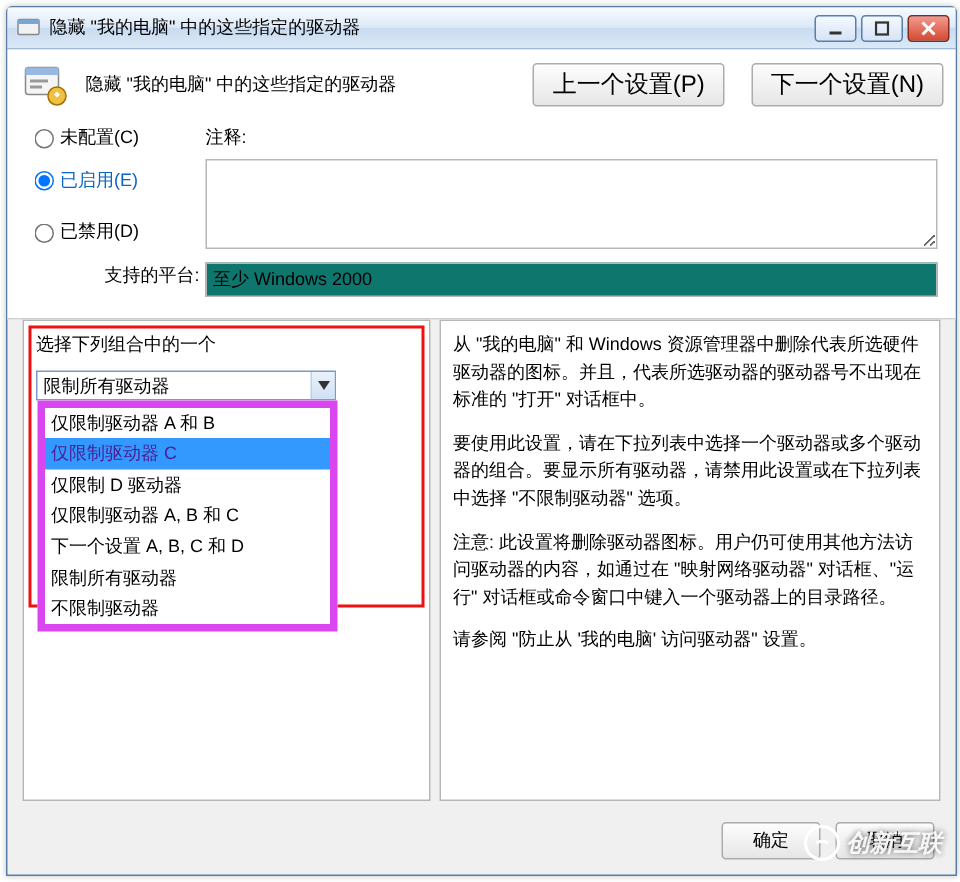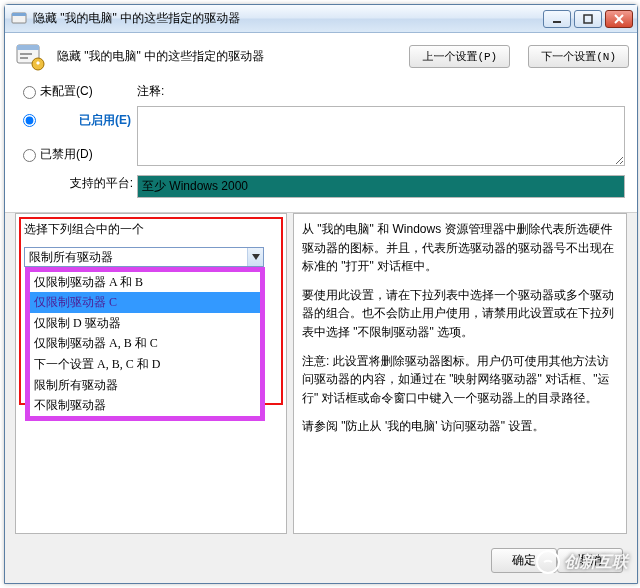--- a/index.html
+++ b/index.html
@@ -46,71 +46,71 @@
     background:#fff;
     border-bottom:1px solid #d0d0d0;
   }
   .upper-head {
     display:flex; align-items:center; padding:6px 8px; gap:10px;
   }
   .upper-head .hdr-icon { width:34px; height:34px; display:flex; align-items:center; justify-content:center; }
   .hdr-text { flex:1; }
   .setting-btn {
     padding:3px 12px; border:1px solid #acacac; background:linear-gradient(#fdfdfd,#e6e6e6);
-    border-radius:3px; font-size:11px;font-family:Liberation Mono, monospace;
+    border-radius:3px; font-size:16px;
   }
   .setting-btn + .setting-btn { margin-left:8px; }
   .settings-grid {
     display:grid; grid-template-columns: 110px 1fr; gap:6px 4px;
     padding: 4px 12px 14px 18px;
   }
   .radio-row { display:flex; align-items:center; gap:4px; }
   input[type=radio]{ margin-top:1px; }
-  .radio-row.active label { color:#0a65c2; font-weight:bold;margin-left:39px;}
+  .radio-row.active label { color:#0a65c2; font-weight:normal;}
   .comment-box {
     width:100%; height:60px; border:1px solid #b7b7b7; background:#fff;
   }
   .platform-select {
     width:100%; border:1px solid #b7b7b7; background:#0f766e; padding:2px 4px;
     font-size:12px;
   }
   .section-labels { display:flex; padding:8px 14px 4px; }
   .section-labels div:first-child{ width:280px; }
   .lower {
     flex:1; display:flex; gap:6px; padding:0 10px 8px; min-height:0;
   }
   .panel {
     flex:1; border:1px solid #b7b7b7; background:#fff; overflow:auto;
     padding:6px 8px; line-height:1.55;
   }
-  .panel.left { flex:0 0 272px; position:relative;font-family:Liberation Serif, serif;}
+  .panel.left { flex:0 0 272px; position:relative;}
   .panel.left .redbox { position:absolute; top:3px; left:3px; right:3px; height:188px; border:2px solid #e11; pointer-events:none; }
   .opt-title { margin-bottom:8px; }
   .combo {
-    position:relative; width:240px;
+    position:relative; width:200px;
   }
   .combo-sel {
     width:100%; height:20px; border:1px solid #7b9ac8; background:#fff;
     padding:0 18px 0 4px; font-size:12px; line-height:18px;
     display:flex; align-items:center;
   }
   .combo-arrow {
     position:absolute; right:1px; top:1px; width:16px; height:18px;
     border-left:1px solid #bcd0ea;
     background:linear-gradient(#eaf2fb,#cfe1f5);
     display:flex; align-items:center; justify-content:center;
   }
   .combo-list {
     position:absolute; top:20px; left:1px; width:100%;
     border:5px solid #d946ef; background:#fff;
   }
   .combo-item { padding:1px 4px; white-space:nowrap; }
   .combo-item.sel { background:#3399ff; color:#4c1d95; }
   .panel p { margin-bottom:10px; }
-  .buttons { display:flex; justify-content:flex-end; padding:6px 14px 10px; }
+  .buttons { display:flex; justify-content:flex-end; gap:10px; padding:6px 14px 10px; }
   .bottom-btn {
     padding:3px 20px; border:1px solid #acacac; background:linear-gradient(#fdfdfd,#e6e6e6);
     border-radius:3px; font-size:12px;
   }
   .watermark {
     position:absolute; right:12px; bottom:14px;
     font-size:16px; font-weight:bold; color:rgba(255,255,255,0.9);
     text-shadow:0 0 4px rgba(0,0,0,.6);
     display:flex; align-items:center; gap:4px;
     pointer-events:none;
@@ -217,21 +217,21 @@
           <div class="combo-item">仅限制驱动器 A, B 和 C</div>
           <div class="combo-item">下一个设置 A, B, C 和 D</div>
           <div class="combo-item">限制所有驱动器</div>
           <div class="combo-item">不限制驱动器</div>
         </div>
       </div>
     </div>
 
     <div class="panel">
       <p>从 "我的电脑" 和 Windows 资源管理器中删除代表所选硬件驱动器的图标。并且，代表所选驱动器的驱动器号不出现在标准的 "打开" 对话框中。</p>
-      <p>要使用此设置，请在下拉列表中选择一个驱动器或多个驱动器的组合。也不会防止用户使用，请禁用此设置或在下拉列表中选择 "不限制驱动器" 选项。</p>
+      <p>要使用此设置，请在下拉列表中选择一个驱动器或多个驱动器的组合。要显示所有驱动器，请禁用此设置或在下拉列表中选择 "不限制驱动器" 选项。</p>
       <p>注意: 此设置将删除驱动器图标。用户仍可使用其他方法访问驱动器的内容，如通过在 "映射网络驱动器" 对话框、"运行" 对话框或命令窗口中键入一个驱动器上的目录路径。</p>
       <p>请参阅 "防止从 '我的电脑' 访问驱动器" 设置。</p>
 
     </div>
   </div>
 
   <div class="buttons">
     <button class="bottom-btn">确定</button>
     <button class="bottom-btn">取消</button>
   </div>

